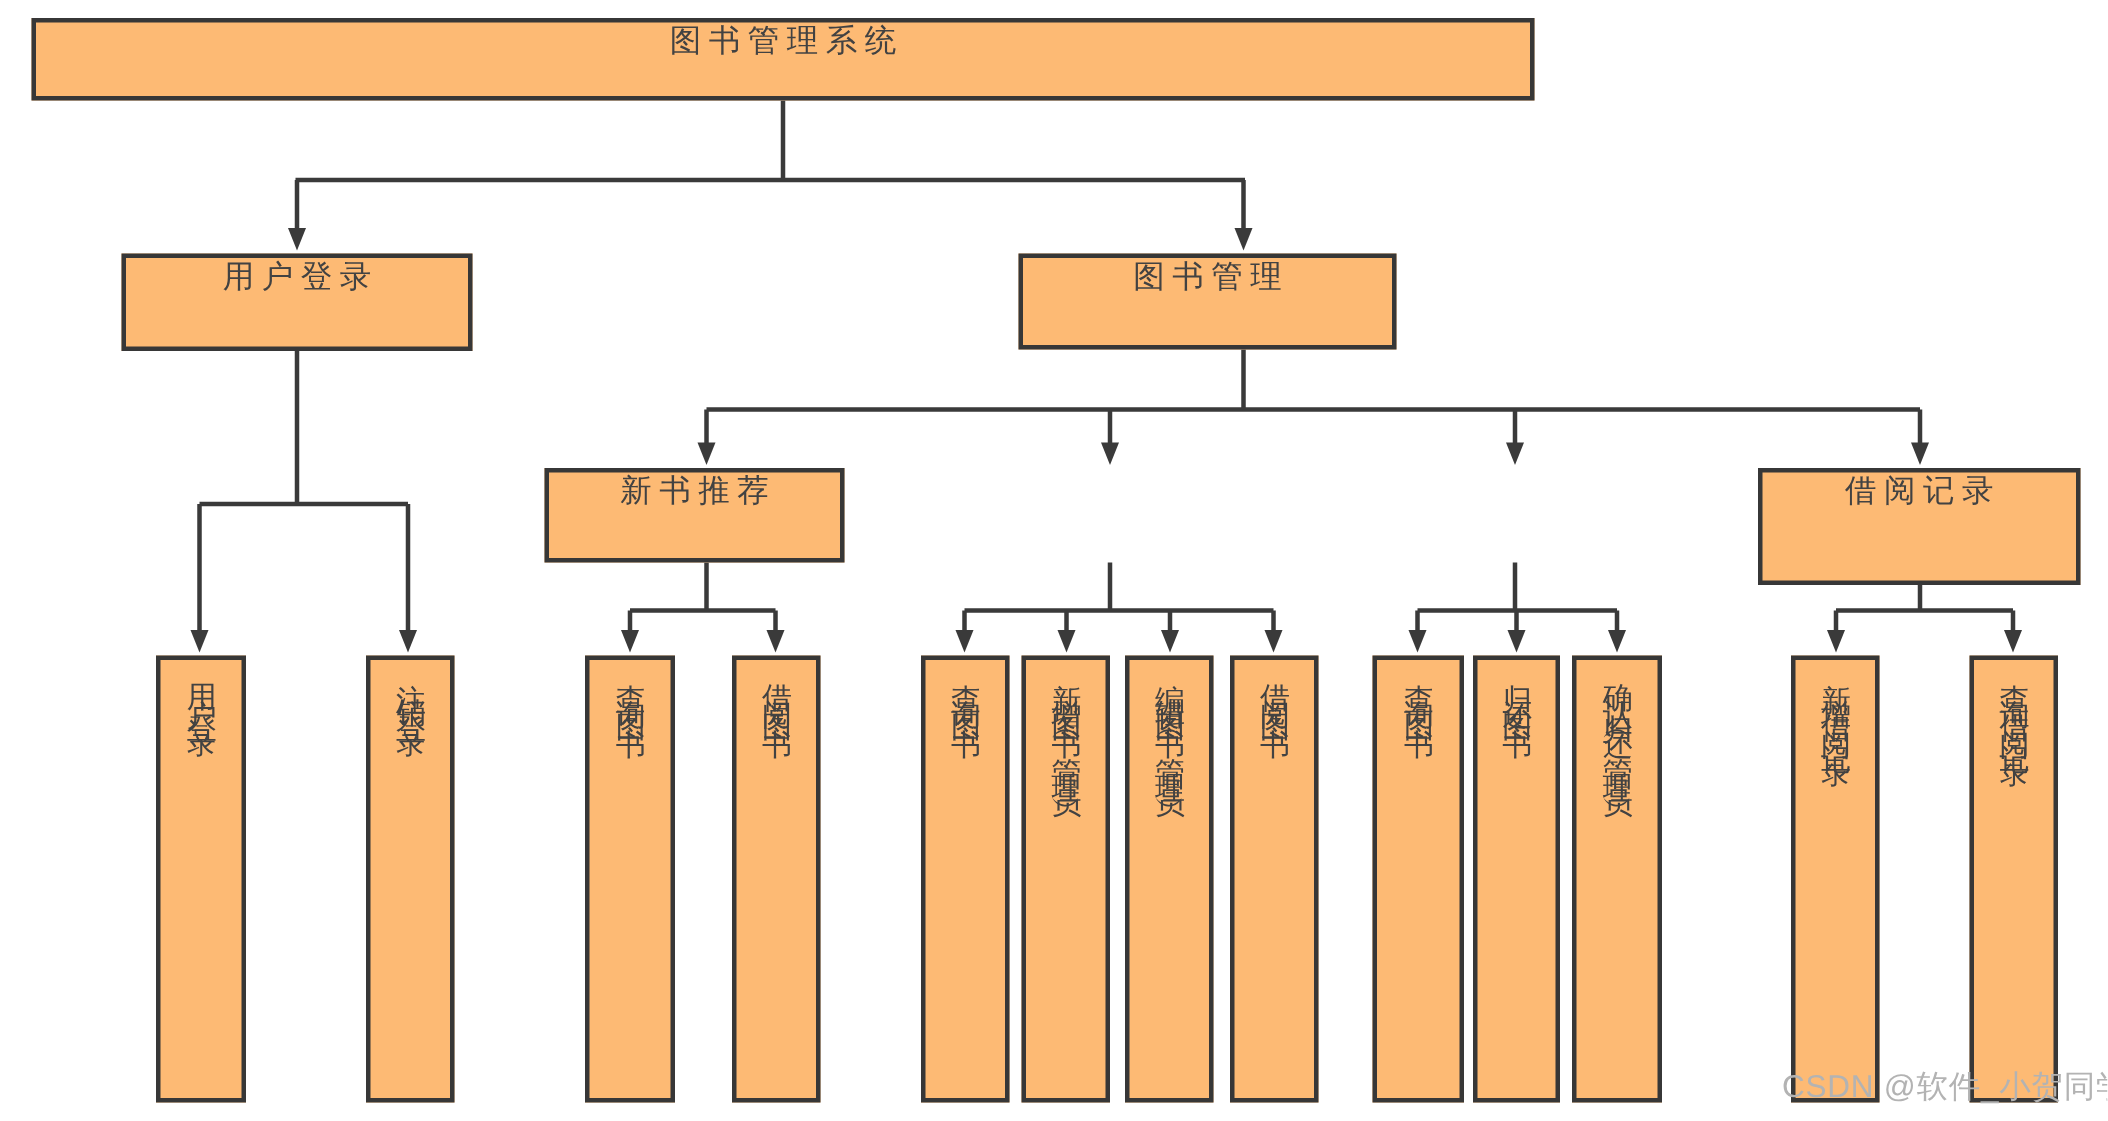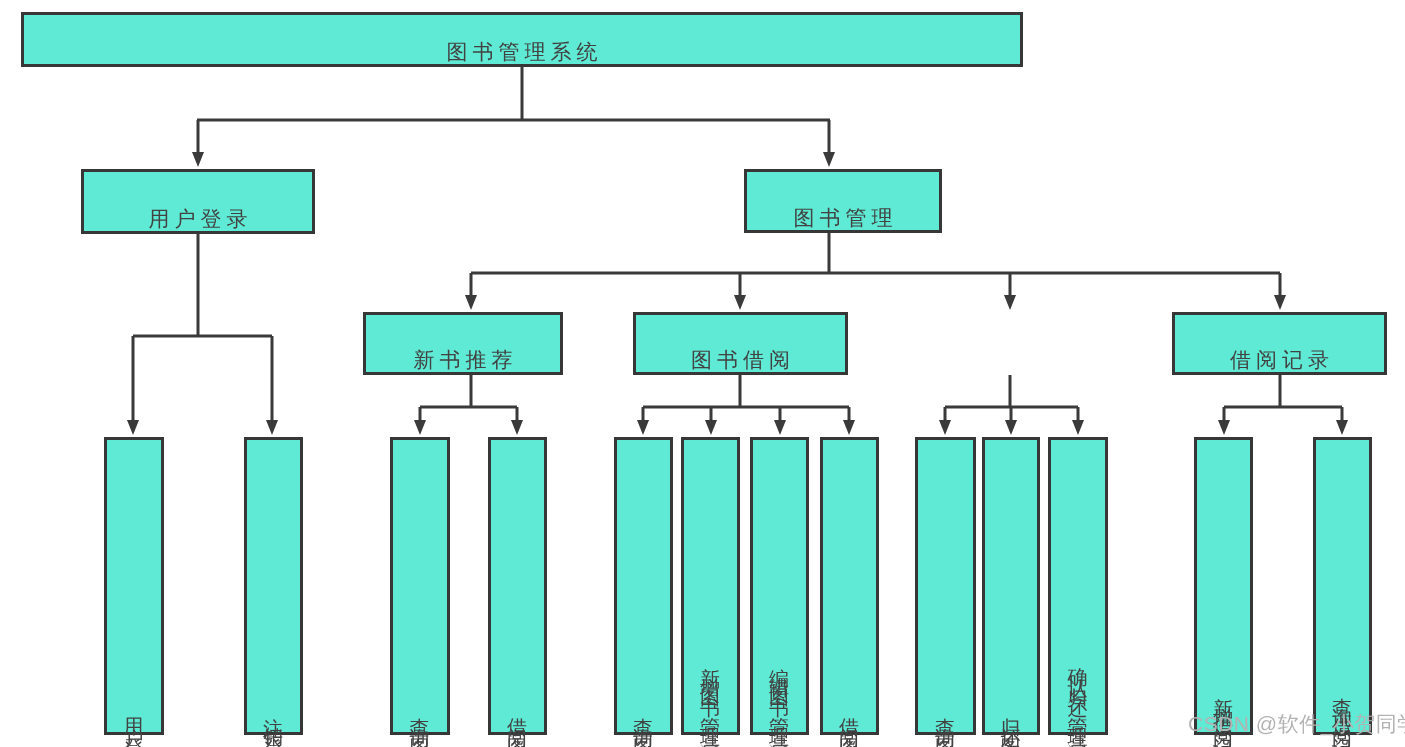--- a/index.html
+++ b/index.html
@@ -1,22 +1,22 @@
 <!DOCTYPE html>
 <html><head>
 <meta charset="utf-8">
 <style>
   html,body{margin:0;padding:0;background:#ffffff;}
   body{width:1405px;height:747px;font-family:"Liberation Sans",sans-serif;}
   .stage{position:relative;width:1405px;height:747px;background:#ffffff;overflow:hidden;}
   .connectors{position:absolute;left:0;top:0;width:1405px;height:747px;pointer-events:none;}
   .node{
-    position:absolute;box-sizing:border-box;background:#5eead4;
+    position:absolute;box-sizing:border-box;background:#fdba74;
     border:3px solid #373737;color:#424242;
-    display:flex;align-items:flex-end;justify-content:center;
+    display:flex;align-items:flex-start;justify-content:center;
   }
   .node.h .lbl{
     font-size:21px;letter-spacing:5px;margin-right:-5px;white-space:nowrap;line-height:1.2;
   }
   .node.v .lbl{
     writing-mode:vertical-rl;text-orientation:mixed;
     font-size:20px;letter-spacing:10px;margin-bottom:-10px;line-height:1;white-space:nowrap;
   }
   .watermark{
     position:absolute;left:1188px;top:710px;z-index:5;
@@ -61,31 +61,28 @@
     </g>
   </svg>
 
   <div class="node h" style="left:21px;top:12px;width:1002px;height:55px">
     <span class="lbl">图书管理系统</span>
   </div>
 
   <div class="node h" style="left:81px;top:169px;width:234px;height:65px">
     <span class="lbl">用户登录</span>
   </div>
-  <div class="node h" style="left:744px;top:169px;width:198px;height:64px">
+  <div class="node h" style="left:679px;top:169px;width:252px;height:64px">
     <span class="lbl">图书管理</span>
   </div>
 
   <div class="node h" style="left:363px;top:312px;width:200px;height:63px">
     <span class="lbl">新书推荐</span>
   </div>
-  <div class="node h" style="left:633px;top:312px;width:215px;height:63px">
-    <span class="lbl">图书借阅</span>
-  </div>
-  <div class="node h" style="left:1172px;top:312px;width:215px;height:63px">
+  <div class="node h" style="left:1172px;top:312px;width:215px;height:78px">
     <span class="lbl">借阅记录</span>
   </div>
 
   <div class="node v" style="left:104px;top:437px;width:60px;height:298px">
     <span class="lbl">用户登录</span>
   </div>
   <div class="node v" style="left:244px;top:437px;width:59px;height:298px">
     <span class="lbl">注销登录</span>
   </div>
 

